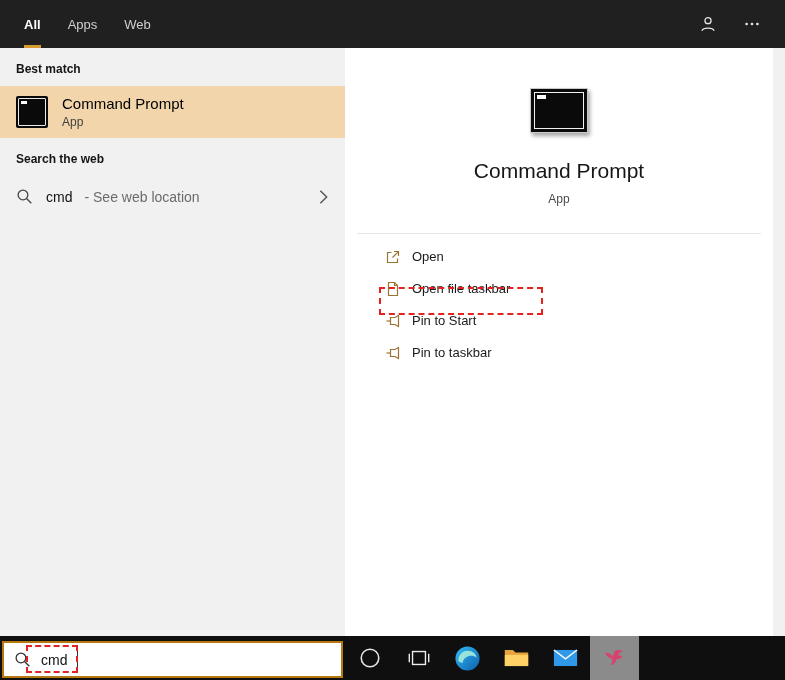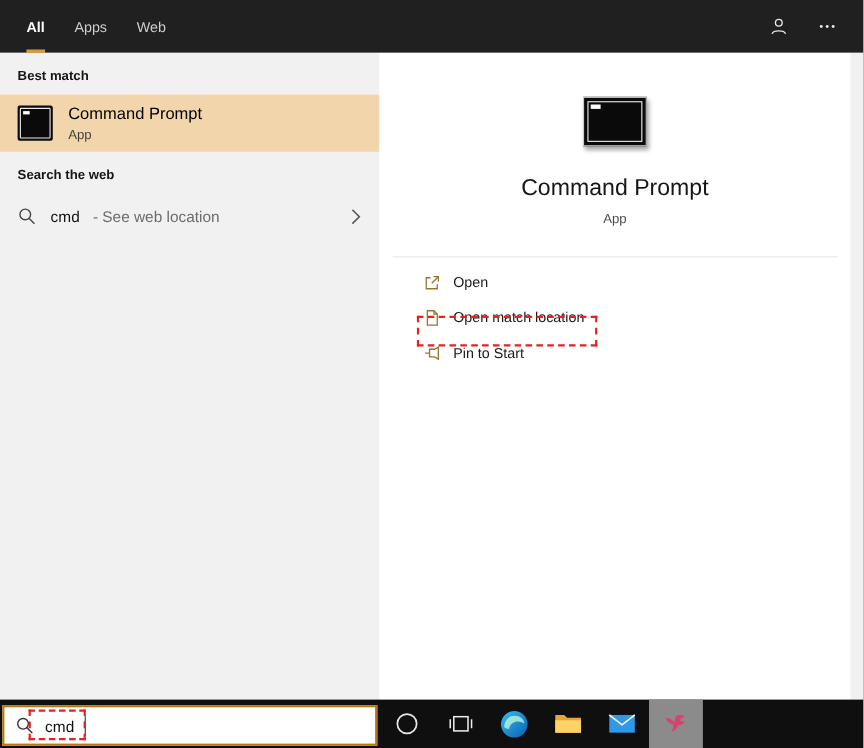--- a/index.html
+++ b/index.html
@@ -168,35 +168,46 @@
       </div>
 
 
       <div class="action-row">
         <span class="a-icon">
           <svg viewBox="0 0 16 16" width="16" height="16">
             <path d="M3.5 1.5h6l3 3v10h-9z" fill="none" stroke="currentColor" stroke-width="1.2"></path>
             <path d="M9.5 1.5v3h3" fill="none" stroke="currentColor" stroke-width="1.2"></path>
           </svg>
         </span>
-        <span>Open match location</span>
+        <span>Open file taskbar</span>
       </div>
 
       <div class="action-row">
         <span class="a-icon">
           <svg viewBox="0 0 16 16" width="16" height="16">
             <g stroke="currentColor" fill="none" stroke-width="1.2">
               <path d="M1.5 8h4"></path>
                 <path d="M5.5 4.5h4.5l3.5-2v11l-3.5-2H5.5z"></path>
             </g>
           </svg>
         </span>
         <span>Pin to Start</span>
       </div>
 
+      <div class="action-row">
+        <span class="a-icon">
+          <svg viewBox="0 0 16 16" width="16" height="16">
+            <g stroke="currentColor" fill="none" stroke-width="1.2">
+              <path d="M1.5 8h4"></path>
+                <path d="M5.5 4.5h4.5l3.5-2v11l-3.5-2H5.5z"></path>
+            </g>
+          </svg>
+        </span>
+        <span>Pin to taskbar</span>
+      </div>
     </div>
   </div>
 
   <div class="scroll-strip"></div>
 
   <div class="taskbar">
     <div class="tb-icons">
       <div class="tb-slot">
         <span>
           <svg viewBox="0 0 26 26" width="24" height="24">

